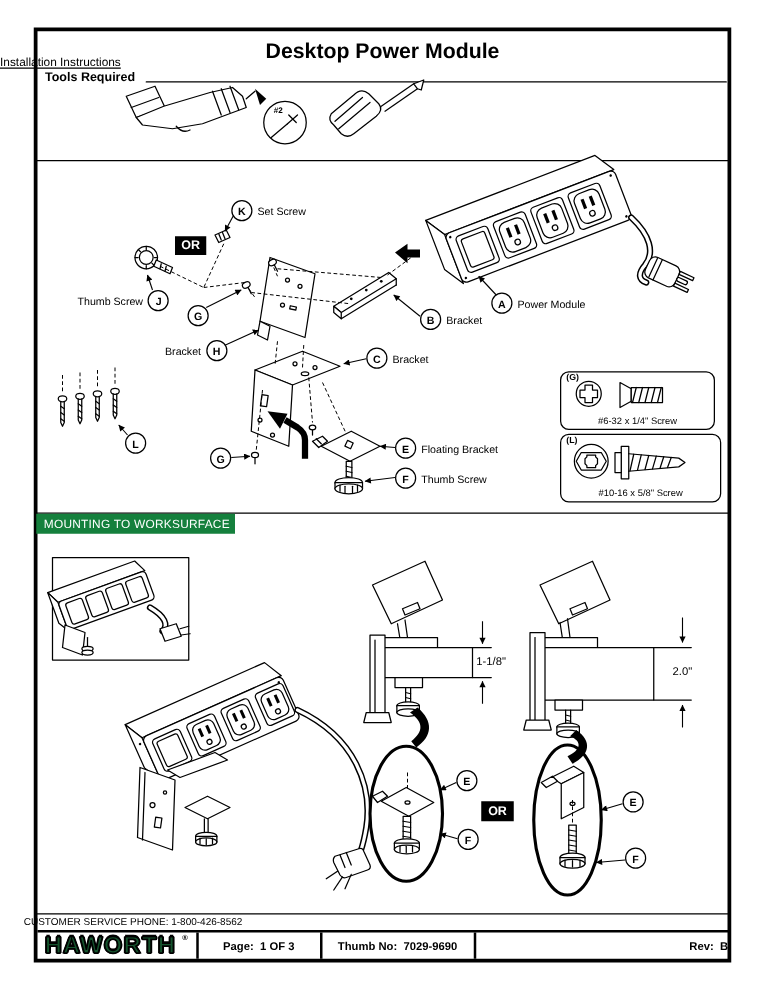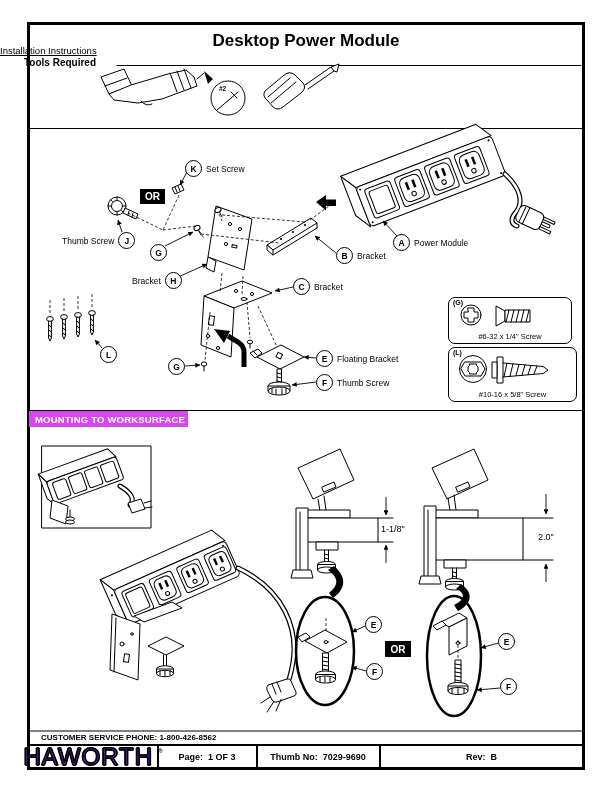--- a/index.html
+++ b/index.html
@@ -19,49 +19,49 @@
   #artwork .f{fill:#000;stroke:none;}
   #artwork .ld{fill:none;stroke:#000;stroke-width:0.9;}
   #artwork .cord{fill:none;stroke:#000;stroke-width:5;stroke-linecap:round;}
   #artwork .cordin{fill:none;stroke:#fff;stroke-width:2.6;stroke-linecap:round;}
   #artwork .thick{fill:none;stroke:#000;stroke-width:2.5;}
   
   .title{position:absolute;left:0;right:0;top:31px;text-align:center;
          font-size:17px;font-weight:bold;}
   .subtitle{position:absolute;left:0;right:0;top:45px;
          font-size:9.5px;text-decoration:underline;}
-  .tools-heading{position:absolute;left:24px;top:57px;font-size:10px;font-weight:bold;}
+  .tools-heading{position:absolute;left:36px;top:57px;font-size:10px;font-weight:bold;}
   .bit-label{position:absolute;left:219px;top:85px;font-size:6.5px;font-weight:bold;}
   .callout{position:absolute;display:flex;align-items:center;gap:4px;height:17px;}
   .co-circle{width:17px;height:17px;border:1.4px solid #000;border-radius:50%;
      box-sizing:border-box;display:flex;align-items:center;justify-content:center;
      font-size:8.5px;font-weight:bold;background:#fff;flex:0 0 auto;}
   .co-label{font-size:8.5px;white-space:nowrap;}
   .or-box{position:absolute;background:#000;color:#fff;font-weight:bold;
      display:flex;align-items:center;justify-content:center;}
   .spec-box{position:absolute;border:1.8px solid #000;border-radius:7px;background:transparent;}
   .spec-id{position:absolute;top:1px;left:4px;font-size:7px;font-weight:bold;}
   .spec-text{position:absolute;bottom:2px;left:0;width:100%;text-align:center;font-size:7.5px;}
   .section-bar{position:absolute;left:29px;top:411px;width:159px;height:16px;
-     background:#d946ef;color:#fff;font-weight:bold;font-size:9.5px;
+     background:#15803d;color:#fff;font-weight:normal;font-size:9.5px;
      display:flex;align-items:center;padding-left:6px;box-sizing:border-box;letter-spacing:0.2px;}
   .dim-label{position:absolute;font-size:9px;}
-  .cs-phone{position:absolute;left:41px;top:733px;font-size:8px;font-weight:bold;}
+  .cs-phone{position:absolute;left:19px;top:733px;font-size:8px;font-weight:normal;}
   .bottom-table{position:absolute;left:29.5px;top:744px;width:553px;height:23px;
      display:flex;border-top:2px solid #000;box-sizing:border-box;}
   .bt-cell{border-right:2px solid #000;display:flex;align-items:center;
      justify-content:center;gap:5px;font-size:9px;font-weight:bold;box-sizing:border-box;}
-  .bt-cell:last-child{border-right:none;}
+  .bt-cell:last-child{border-right:none;justify-content:flex-end;}
   .logo-cell{width:129px;}
   .bt-c1{width:115px;}
   .bt-c2{width:99px;}
   .bt-c3{width:123px;}
   .bt-c4{flex:1;}
-  .logo-text{font-size:24px;font-weight:normal;letter-spacing:1px;line-height:1;
-     color:#4c1d95;-webkit-text-stroke:1.2px #000;
+  .logo-text{font-size:19px;font-weight:bold;letter-spacing:1px;line-height:1;
+     color:#14532d;-webkit-text-stroke:1.2px #000;
      text-shadow:-1px 0 #000,1px 0 #000,0 -1px #000,0 1px #000;}
   .logo-reg{font-size:6px;font-weight:bold;align-self:flex-start;margin-top:2px;color:#000;}
 </style>
 </head>
 <body>
 
 <div class="frame"></div>
 
 <svg id="artwork" width="612" height="792" viewBox="0 0 612 792">
   <defs>

